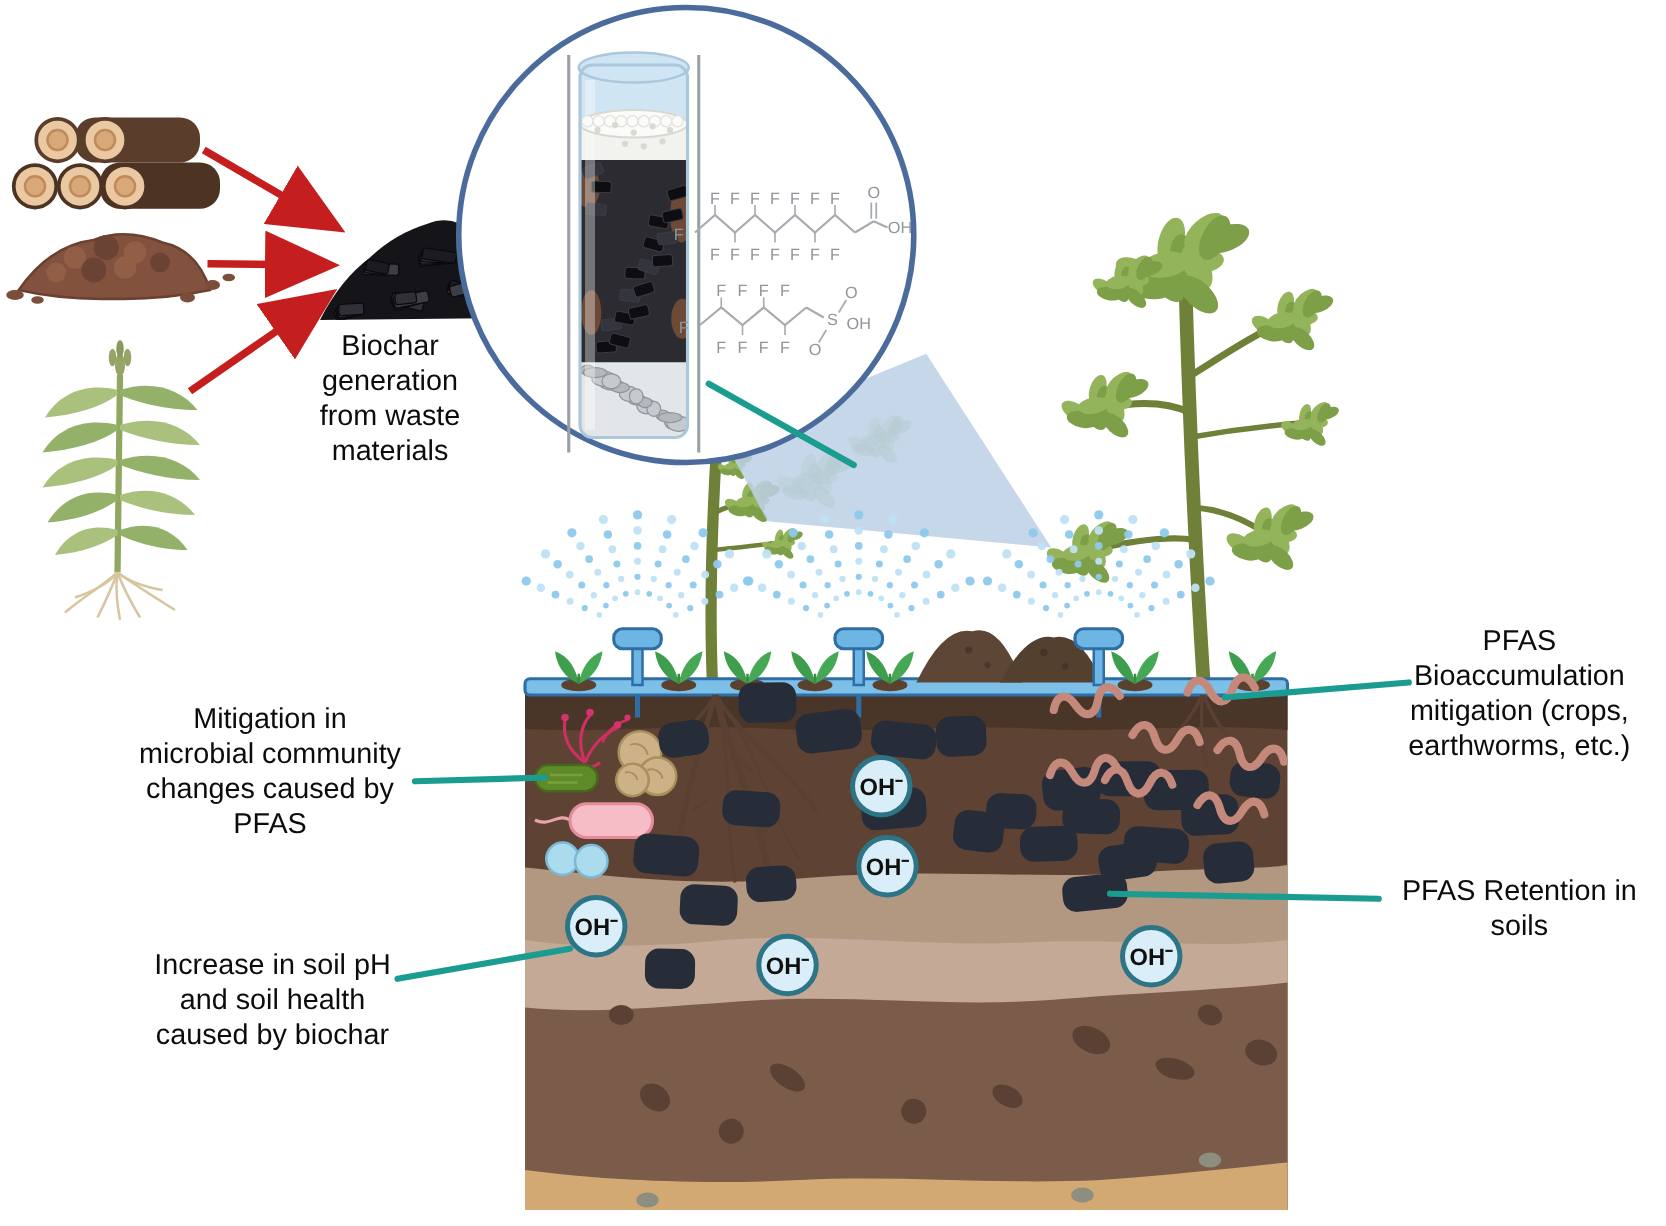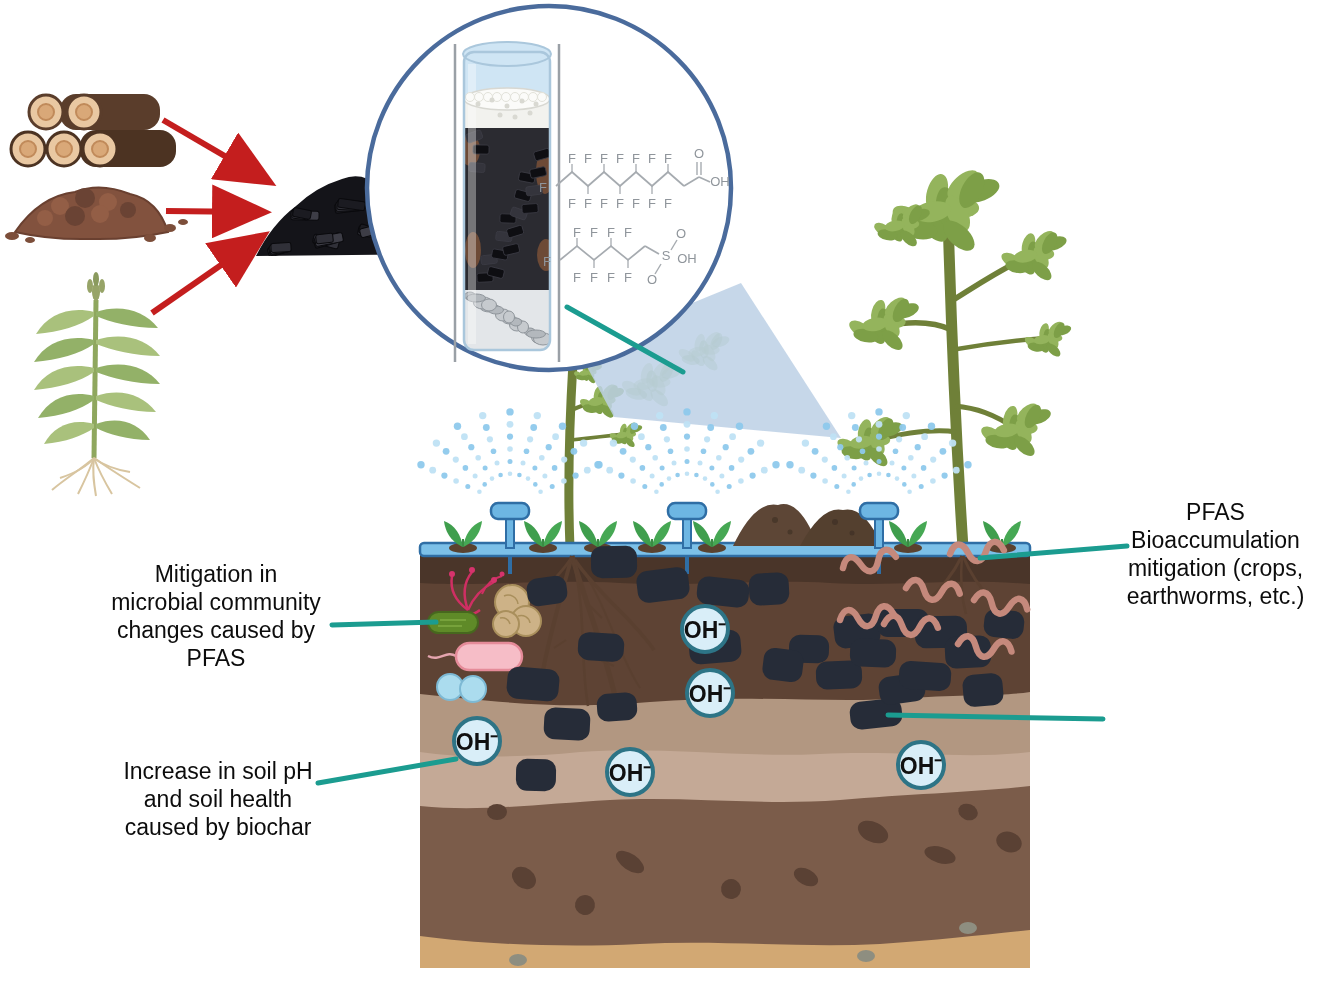--- a/index.html
+++ b/index.html
@@ -3,21 +3,21 @@
 <meta charset="utf-8">
 <style>
   html,body{margin:0;padding:0;background:#fff}
   .stage{position:relative;width:1333px;height:981px;background:#fff;overflow:hidden;
          font-family:"Liberation Sans",sans-serif}
   svg.art{position:absolute;left:0;top:0;z-index:1}
   .caption{position:absolute;white-space:pre-line;text-align:center;color:#0c0c0c;
            font-size:23px;line-height:1.22;z-index:5;font-weight:400}
   .oh{position:absolute;width:50px;height:50px;border-radius:50%;background:#d9eef8;
       border:4px solid #2d7486;box-sizing:border-box;display:flex;align-items:center;
-      justify-content:center;font-weight:bold;font-size:23px;color:#101010;z-index:4}
+      justify-content:center;font-weight:bold;font-size:19px;color:#101010;z-index:4}
 </style>
 </head>
 <body>
 
 <div class="stage">
 <svg class="art" width="1333" height="981" viewBox="0 0 1333 981">
   <defs>
     <marker id="ah" markerWidth="10" markerHeight="9" refX="8" refY="4.5" orient="auto">
       <path d="M0,0 L10,4.5 L0,9 Z" fill="#c41e1e"></path>
     </marker>
@@ -784,30 +784,36 @@
   </g>
 
   <g stroke="#1b9c90" stroke-width="5" stroke-linecap="round">
     <line x1="332" y1="625" x2="436" y2="622"></line>
     <line x1="318" y1="783" x2="456" y2="759"></line>
     <line x1="980" y1="558" x2="1127" y2="546"></line>
     <line x1="888" y1="715" x2="1103" y2="719"></line>
   </g>
 </svg>
 
+<div class="caption" style="left:192px;top:262px;width:240px">Biochar
+generation
+from waste
+materials</div>
 <div class="caption" style="left:60px;top:560px;width:312px">Mitigation in
 microbial community
 changes caused by
 PFAS</div>
 <div class="caption" style="left:62px;top:757px;width:312px">Increase in soil pH
 and soil health
 caused by biochar</div>
 <div class="caption" style="left:1098px;top:498px;width:235px">PFAS
 Bioaccumulation
 mitigation (crops,
 earthworms, etc.)</div>
+<div class="caption" style="left:1098px;top:698px;width:235px">PFAS Retention in
+soils</div>
 
 <div class="oh" style="left:680px;top:604px">OH⁻</div>
 <div class="oh" style="left:685px;top:668px">OH⁻</div>
 <div class="oh" style="left:452px;top:716px">OH⁻</div>
 <div class="oh" style="left:605px;top:747px">OH⁻</div>
 <div class="oh" style="left:896px;top:740px">OH⁻</div>
 </div>
 
 </body></html>

